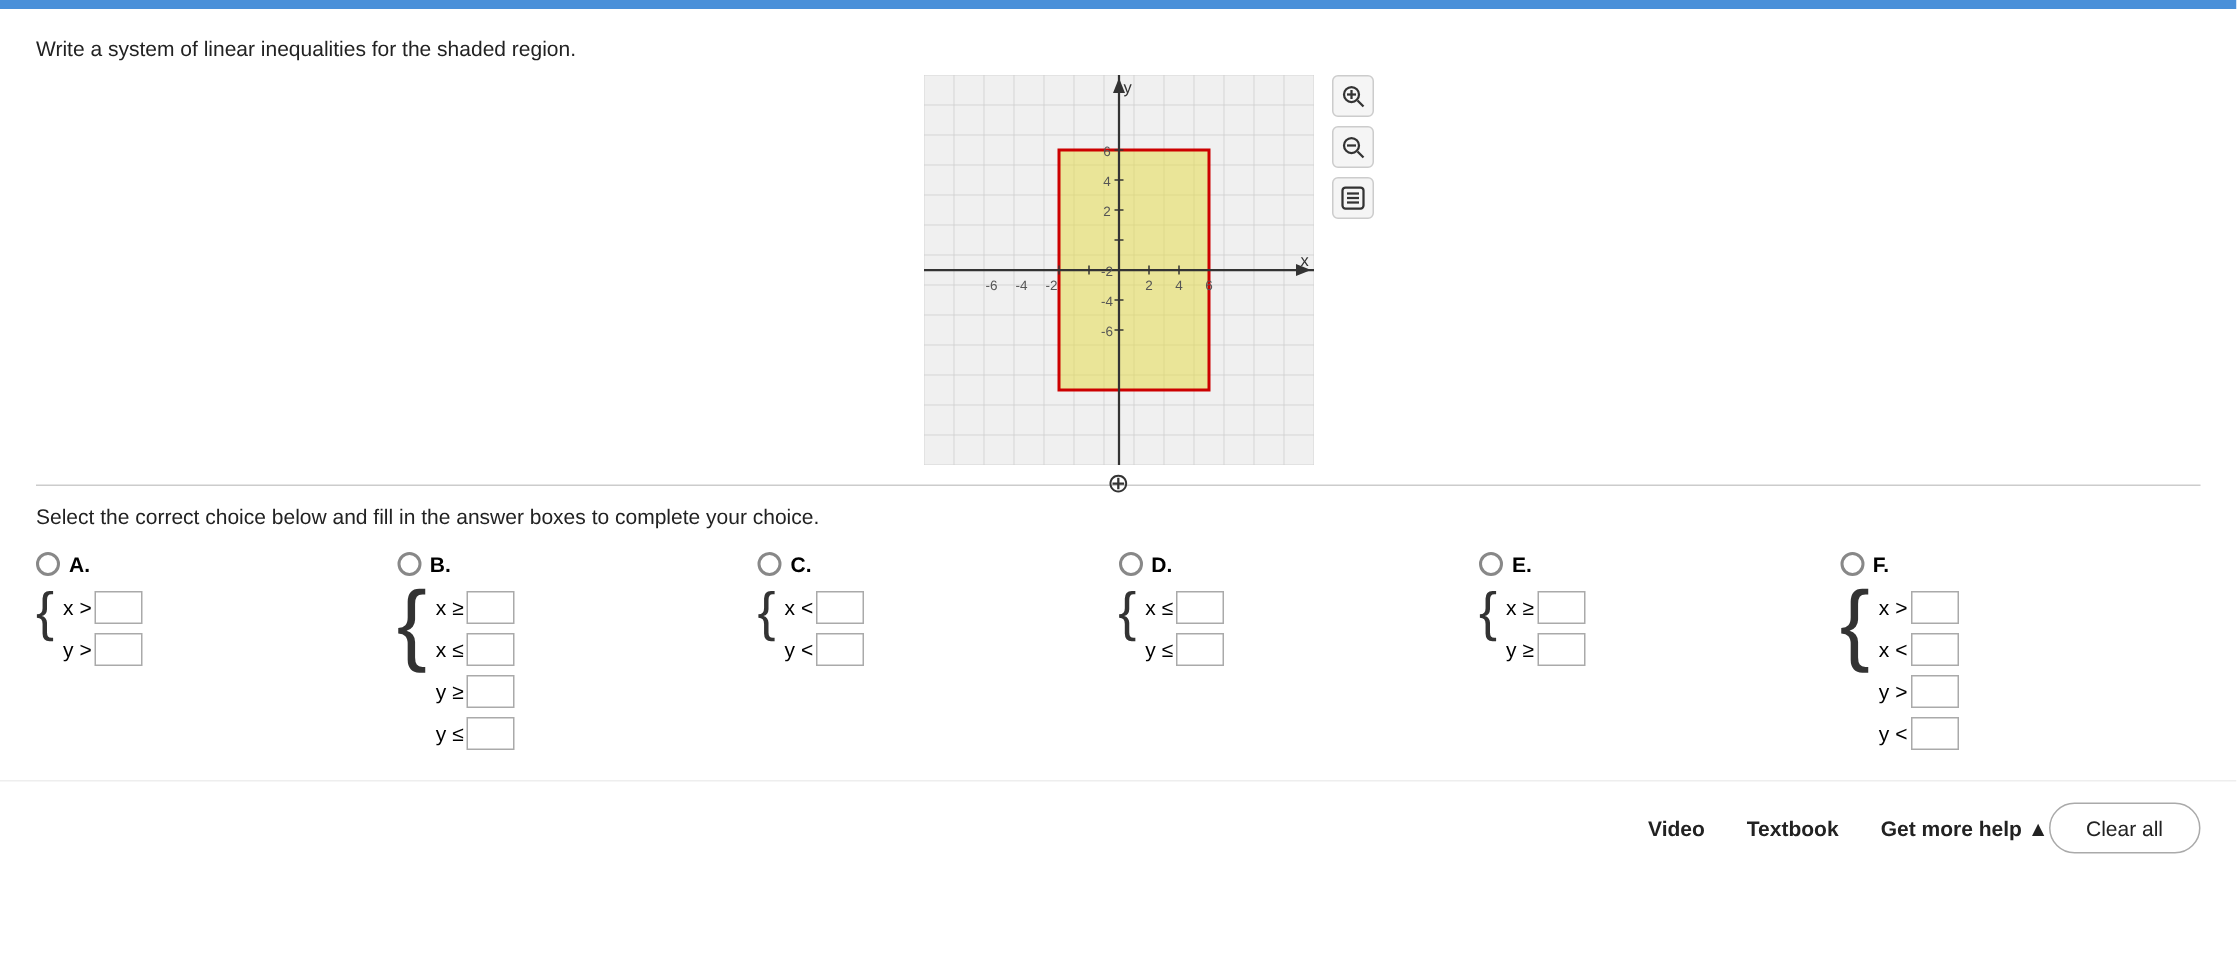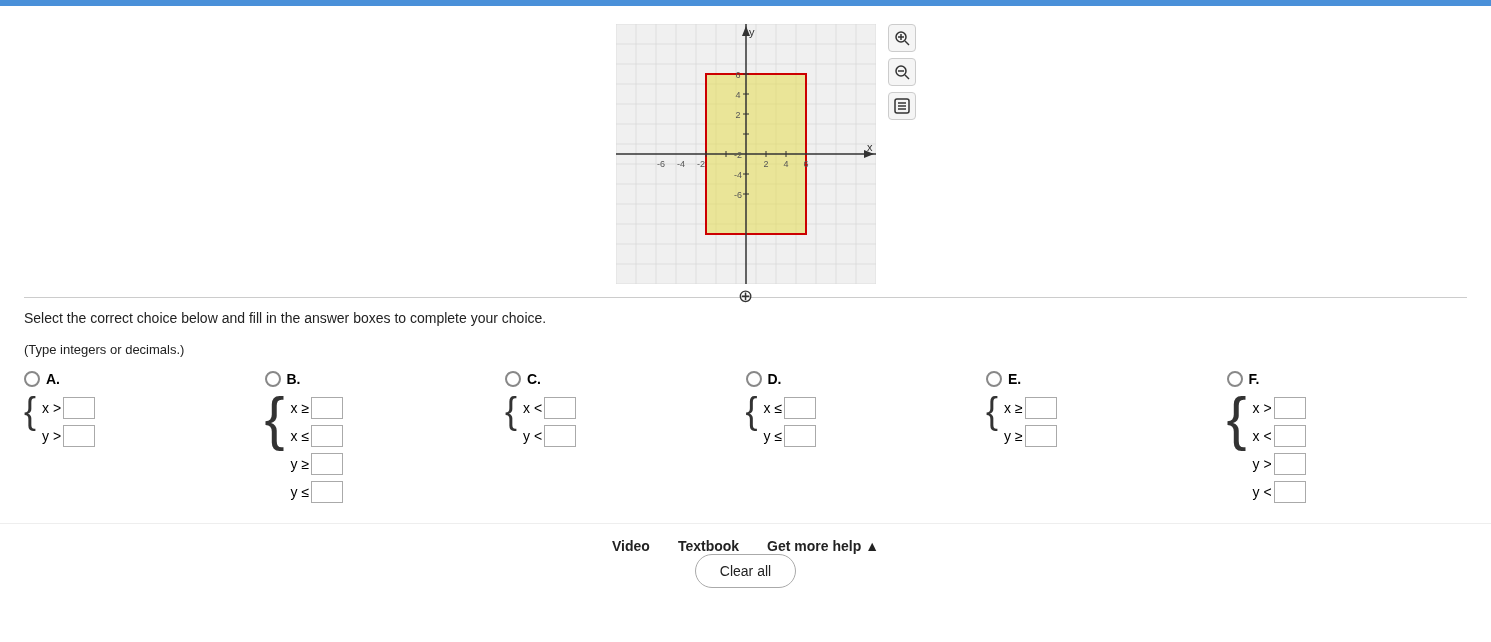--- a/index.html
+++ b/index.html
@@ -131,21 +131,20 @@
       display: inline-block;
       background: #fff;
     }
     .footer {
       display: flex;
       align-items: center;
       justify-content: flex-end;
       padding: 14px 24px 14px 24px;
       margin-top: 20px;
       border-top: 1px solid #eee;
-      flex-direction: column;
     }
     .footer-links {
       display: flex;
       gap: 28px;
     }
     .footer-link {
       font-size: 14px;
       font-weight: bold;
       color: #222;
       text-decoration: none;
@@ -182,20 +181,21 @@
       font-size: 18px;
       color: #333;
     }
   </style>
 </head>
 <body>
 
 <div class="top-bar"></div>
 
 <div class="main-content">
+  <div class="question-text">Write a system of linear inequalities for the shaded region.</div>
 
   <div class="graph-area">
     <div style="position:relative; display:inline-block;">
       
       <svg class="grid-svg" viewBox="0 0 260 260" xmlns="http://www.w3.org/2000/svg">
 
         <rect width="260" height="260" fill="#f0f0f0"></rect>
 
         <g stroke="#ccc" stroke-width="0.5">
           <line x1="0" y1="0" x2="0" y2="260"></line>
@@ -301,21 +301,20 @@
               <line x1="4" y1="11" x2="12" y2="11" stroke="#333" stroke-width="1.5"></line>
             </svg>
         </div>
       </div>
     </div>
   </div>
 
   <hr class="divider">
 
   <div class="instruction-text">Select the correct choice below and fill in the answer boxes to complete your choice.</div>
-  <div class="type-note">(Type integers or decimals.)</div>
 
   <div class="choices-row">
 
     <div class="choice">
       <div class="choice-header">
         <span class="radio-circle"></span>
         <span class="choice-label">A.</span>
       </div>
       <div class="brace-system">
         <span class="brace">{</span>

